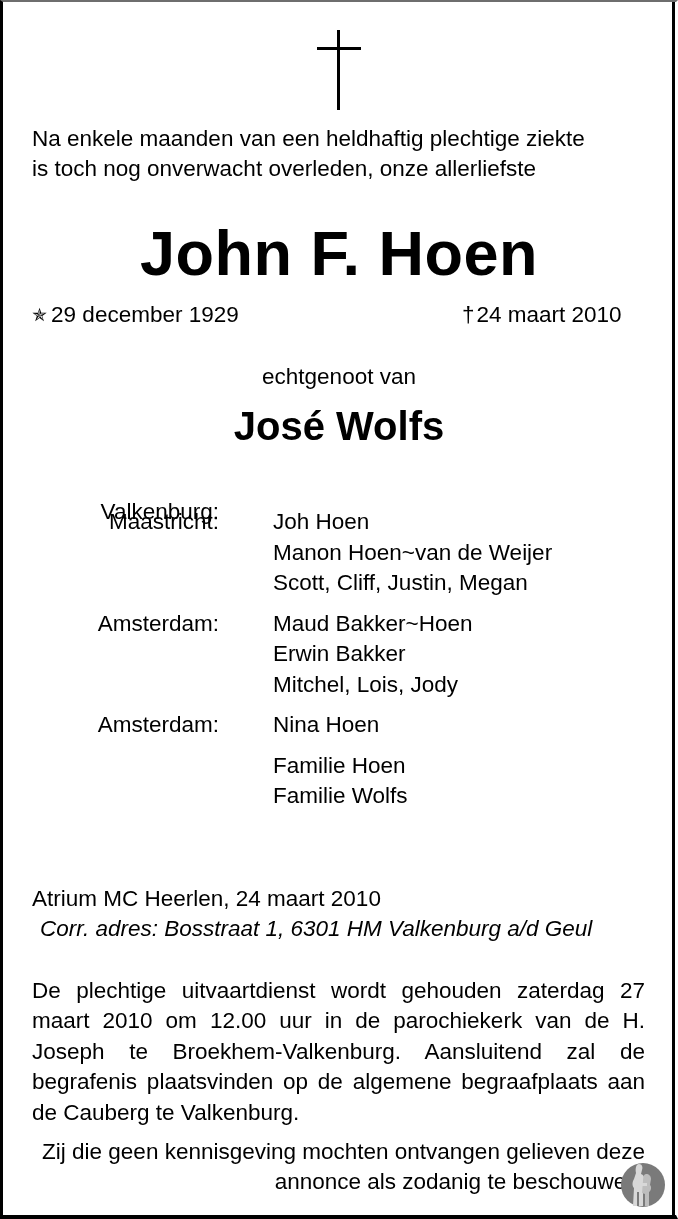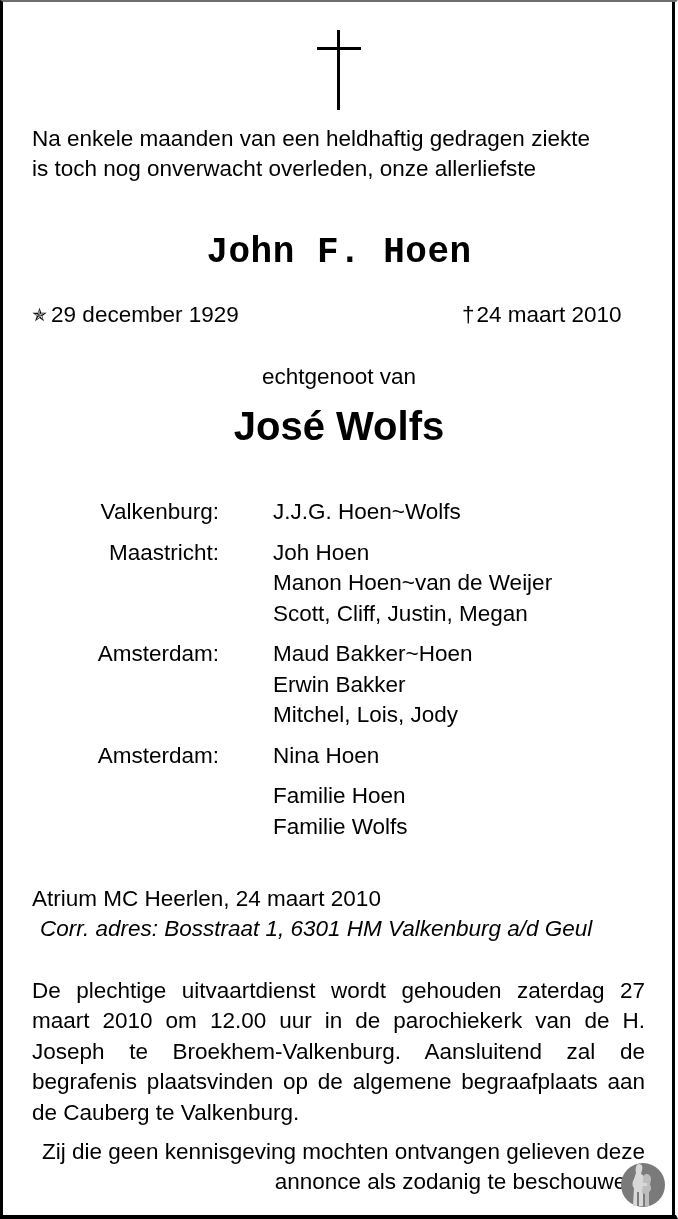--- a/index.html
+++ b/index.html
@@ -8,21 +8,21 @@
   .frame { position: absolute; left: 0; top: 0; width: 678px; height: 1219px; box-sizing: border-box;
            border-left: 3px solid #000; border-bottom: 4px solid #000; border-top: 2px solid #6e6e6e;
            border-right: 2px solid #fff; }
   .frame-right { position: absolute; top: 2px; right: 3px; width: 3px; height: 1213px; background: #000; }
   .cross { position: absolute; left: 317px; top: 30px; width: 44px; height: 80px; }
   .cross .v { position: absolute; left: 20px; top: 0; width: 3px; height: 80px; background: #000; }
   .cross .h { position: absolute; left: 0; top: 17px; width: 44px; height: 3px; background: #000; }
   .txt { position: absolute; font-size: 22.5px; line-height: 30px; white-space: nowrap; }
   .intro { left: 32px; top: 124px; }
   .title { position: absolute; left: 0; width: 678px; text-align: center; font-weight: bold; }
-  .name-main { top: 222px; font-size: 36px; line-height: 62px; letter-spacing: 0.5px; font-family: Liberation Mono, monospace; }
+  .name-main { top: 222px; font-size: 63px; line-height: 62px; letter-spacing: 0.5px; }
   .dates-born { left: 32px; top: 300px; }
   .dates-died { left: 462px; top: 300px; }
   .star { display: inline-block; font-size: 18px; vertical-align: 1px; margin-right: 4px; }
   .dagger { display: inline-block; margin-right: 2px; }
   .spouse-label { position: absolute; left: 0; width: 678px; text-align: center; top: 362px;
                   font-size: 22.5px; line-height: 30px; }
   .name-spouse { top: 398px; font-size: 40px; line-height: 56px; }
   .family { position: absolute; left: 4px; top: 497px; width: 648px; }
   .fam-group { position: relative; margin-bottom: 10px; }
   .fam-place { position: absolute; right: 433px; top: 0; font-size: 22.5px; line-height: 30.5px; text-align: right; white-space: nowrap; }
@@ -40,42 +40,39 @@
 
 <div class="frame"></div>
 <div class="frame-right"></div>
 
 <div class="cross">
   <div class="v"></div>
     <div class="h"></div>
 </div>
 
 <div class="txt intro">
-  <div>Na enkele maanden van een heldhaftig gedragen ziekte</div>
+  <div>Na enkele maanden van een heldhaftig plechtige ziekte</div>
   <div>is toch nog onverwacht overleden, onze allerliefste</div>
 </div>
 
 <div class="title name-main">John F. Hoen</div>
 
 <div class="txt dates-born">
   <span class="star">✯</span><span>29 december 1929</span>
 </div>
 <div class="txt dates-died">
   <span class="dagger">†</span><span>24 maart 2010</span>
 </div>
 
 <div class="spouse-label">echtgenoot van</div>
 <div class="title name-spouse">José Wolfs</div>
 
 <div class="family">
   <div class="fam-group">
     <div class="fam-place">Valkenburg:</div>
-    <div class="fam-names">
-      <div>J.J.G. Hoen~Wolfs</div>
-    </div>
   </div>
   <div class="fam-group">
     <div class="fam-place">Maastricht:</div>
     <div class="fam-names">
       <div>Joh Hoen</div>
       <div>Manon Hoen~van de Weijer</div>
       <div>Scott, Cliff, Justin, Megan</div>
     </div>
   </div>
   <div class="fam-group">

